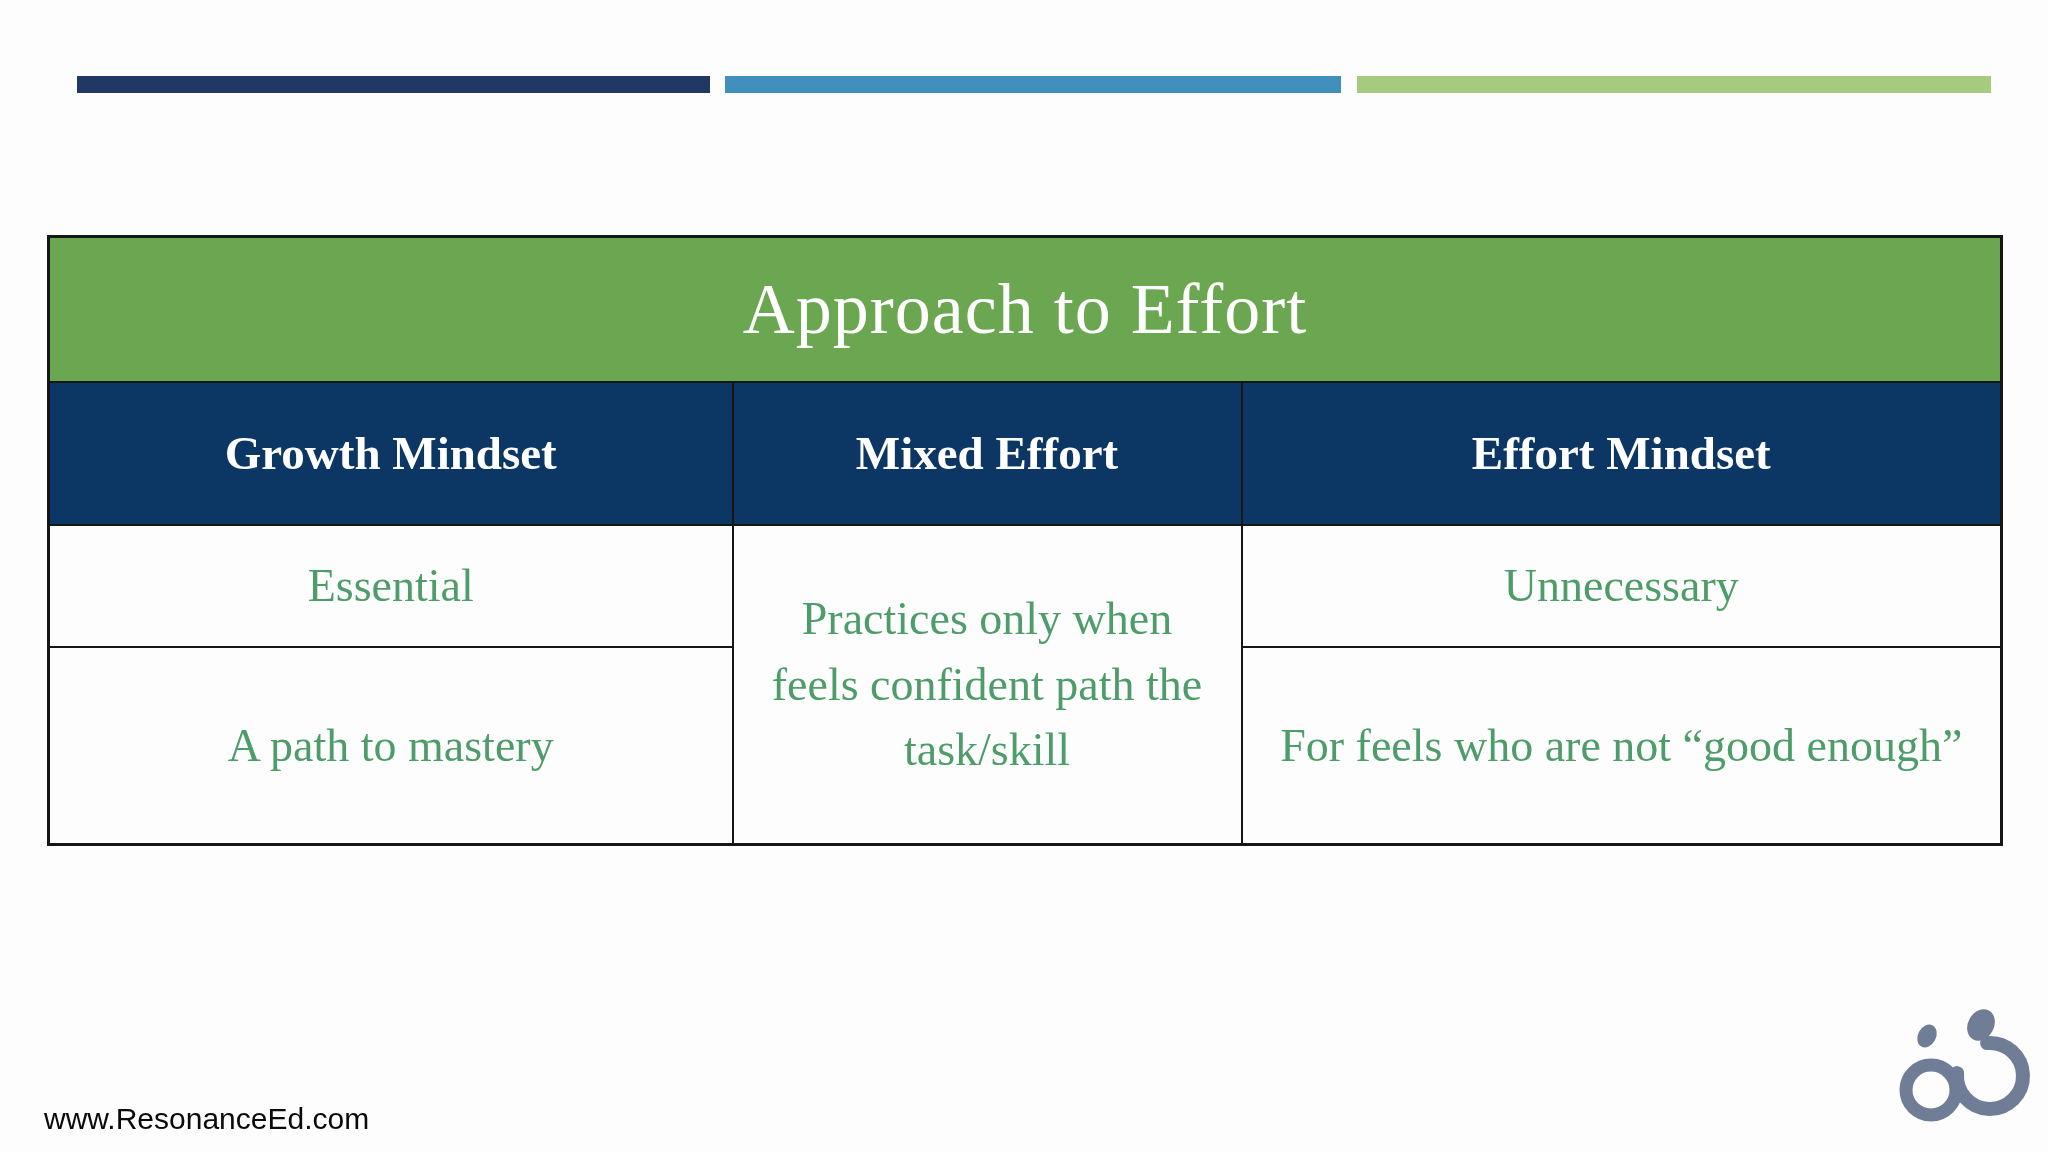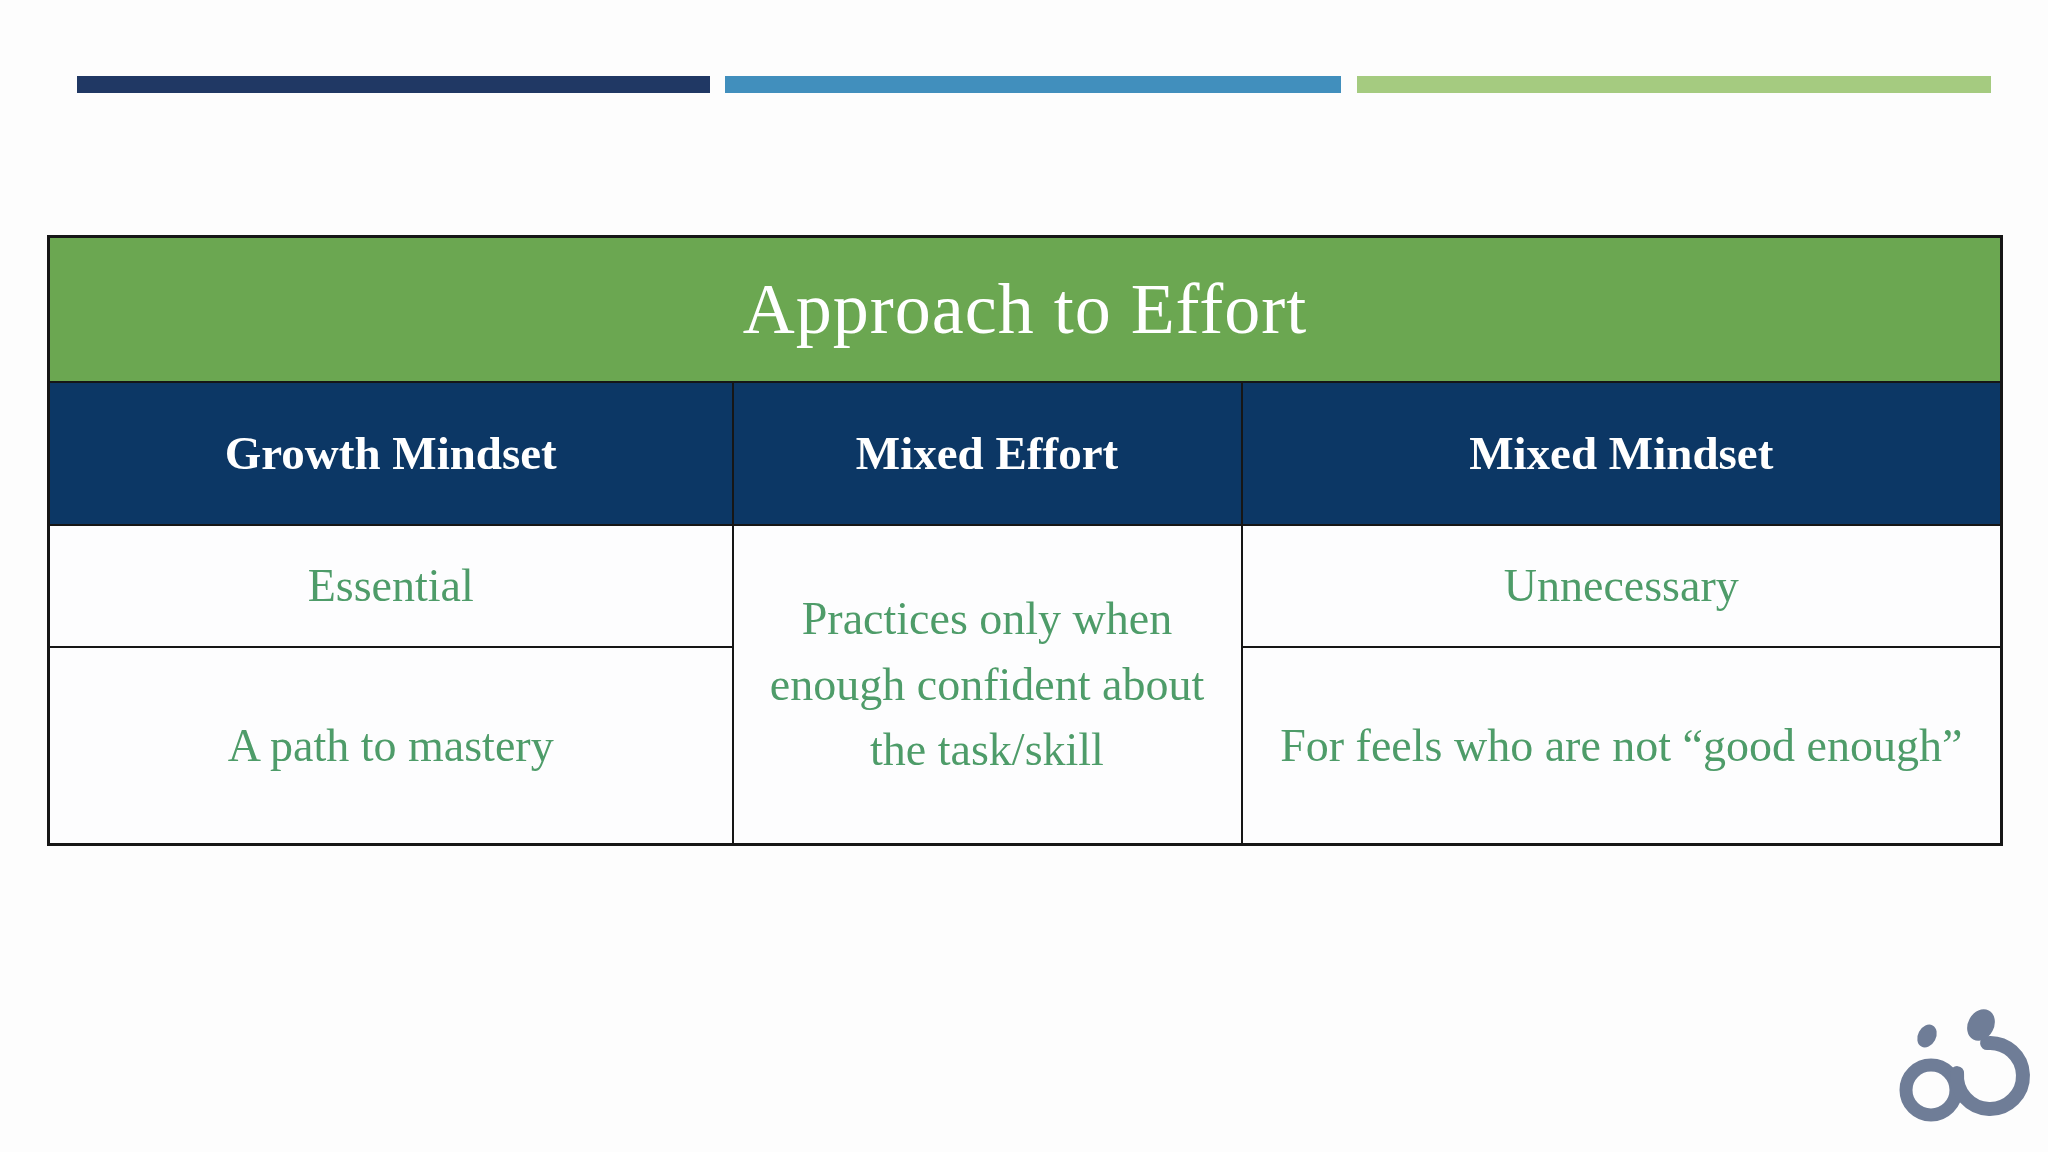--- a/index.html
+++ b/index.html
@@ -102,34 +102,35 @@
       <col style="width:509px">
       <col style="width:760px">
     </colgroup>
     <tbody>
       <tr class="title-row">
         <td class="table-title" colspan="3">Approach to Effort</td>
       </tr>
       <tr class="header-row">
         <th class="col-header">Growth Mindset</th>
         <th class="col-header">Mixed Effort</th>
-        <th class="col-header">Mixed Mindset</th>
+        <th class="col-header">Effort Mindset</th>
       </tr>
       <tr class="body-row-1">
         <td class="body-cell">Essential</td>
-        <td class="body-cell cell-mixed" rowspan="2">Practices only when enough confident about the task/skill</td>
+        <td class="body-cell cell-mixed" rowspan="2">Practices only when feels confident path the task/skill</td>
         <td class="body-cell">Unnecessary</td>
       </tr>
       <tr class="body-row-2">
         <td class="body-cell">A path to mastery</td>
         <td class="body-cell cell-fixed-2">For feels who are not “good enough”</td>
       </tr>
     </tbody>
   </table>
 
+  <div class="footer-url">www.ResonanceEd.com</div>
 
   <svg class="logo" viewBox="0 0 150 160" aria-hidden="true">
     <circle cx="38" cy="95" r="25" fill="none" stroke="#6F7D97" stroke-width="13"></circle>
     <path d="M 94.1 48.1 A 33 33 0 1 1 64.1 78.1" fill="none" stroke="#6F7D97" stroke-width="14" stroke-linecap="round"></path>
     <ellipse cx="34" cy="41" rx="9" ry="12" fill="#6F7D97" transform="rotate(28 34 41)"></ellipse>
     <ellipse cx="88" cy="30" rx="13" ry="16.5" fill="#6F7D97" transform="rotate(28 88 30)"></ellipse>
   </svg>
 
 </div>
 

